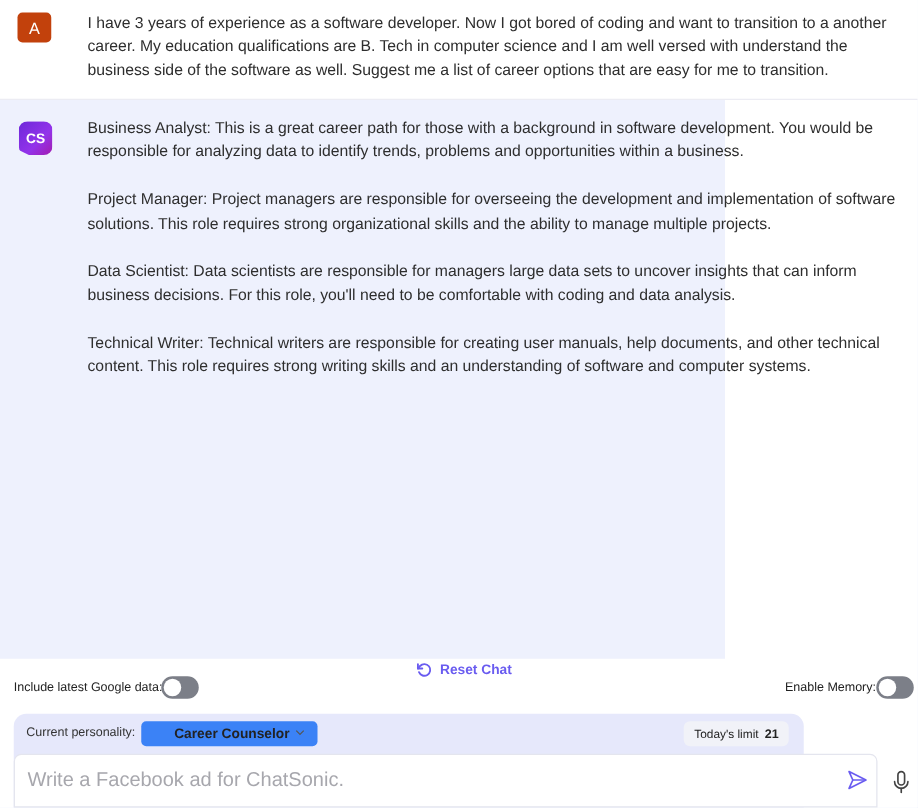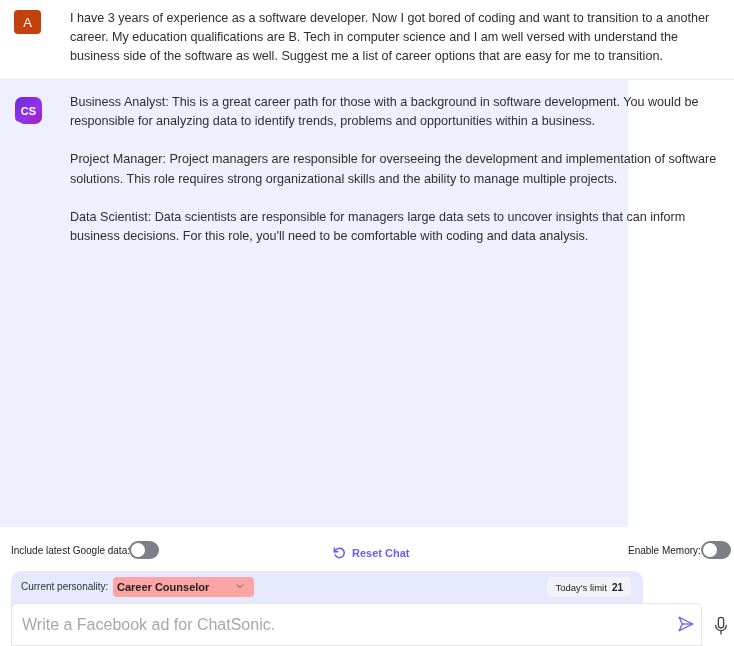--- a/index.html
+++ b/index.html
@@ -15,21 +15,21 @@
     background: #c2410c; border-radius: 4px; color: #fff;
     font-size: 13px; display: flex; align-items: center; justify-content: center;
   }
   .msg-text {
     position: absolute; left: 70px; width: 655px;
     font-size: 12.6px; line-height: 19.2px; color: #2e2e2e;
   }
   .user-msg .msg-text { top: 9px; }
 
   .bot-msg {
-    position: absolute; left: 0; top: 80px; width: 628px; height: 447px;
+    position: absolute; left: 0; top: 80px; width: 580px; height: 447px;
     background: #eef1fd;
   }
   .avatar-bot {
     position: absolute; left: 15px; top: 17px; width: 27px; height: 27px;
     border-radius: 7px;
     background: linear-gradient(135deg, #6d28d9 0%, #9333ea 60%, #a21caf 100%);
     color: #fff; font-size: 11px; font-weight: bold;
     display: flex; align-items: center; justify-content: center;
     clip-path: polygon(0 0,100% 0,100% 100%,30% 100%,0 85%);
   }
@@ -41,33 +41,33 @@
   .ctl-label { position: absolute; font-size: 10px; color: #222; top: 18px; }
   .toggle {
     position: absolute; width: 30px; height: 18px; border-radius: 9px;
     background: #7c7f88; top: 14px;
   }
   .toggle .knob {
     position: absolute; left: 2px; top: 2px; width: 14px; height: 14px; border-radius: 50%;
     background: #fff;
   }
   .reset {
-    position: absolute; left: 332px; top: 19px; display: flex; align-items: center; gap: 6px;
+    position: absolute; left: 332px; top: 2px; display: flex; align-items: center; gap: 6px;
     color: #6a5cf0; font-size: 11px; font-weight: bold; cursor: pointer;
   }
 
   .composer {
     position: absolute; left: 11px; top: 571px; width: 632px; height: 75px;
     background: #e6e8fb; border-radius: 10px 10px 0 0;
   }
   .personality-label { position: absolute; left: 10px; top: 10px; font-size: 10px; color: #333; }
   .personality-select {
     position: absolute; left: 102px; top: 6px; width: 141px; height: 20px;
-    background: #fca5a5; border-radius: 4px; display: flex; align-items: center;
-    padding-left: 4px; font-size: 11px; font-weight: bold; color: #222; cursor: pointer;
+    background: #3b82f6; border-radius: 4px; display: flex; align-items: center;
+    padding-left: 4px; font-size: 11px; font-weight: bold; color: #222; cursor: pointer; justify-content: center;
   }
   .personality-select .chev { position: absolute; right: 8px; top: 3px; }
   .limit {
     position: absolute; right: 12px; top: 6px; height: 20px; padding: 0 8px;
     background: #f1f2f8; border-radius: 5px; font-size: 9.5px; color: #222;
     display: flex; align-items: center; gap: 5px;
   }
   .limit b { font-size: 10px; }
   .input-box {
     position: absolute; left: 0; top: 32px; width: 691px; height: 43px;
@@ -89,20 +89,21 @@
   <div class="avatar-user">A</div>
   <div class="msg-text">I have 3 years of experience as a software developer. Now I got bored of coding and want to transition to a another career. My education qualifications are B. Tech in computer science and I am well versed with understand the business side of the software as well. Suggest me a list of career options that are easy for me to transition.</div>
 </div>
 
 <div class="bot-msg">
   <div class="avatar-bot">CS</div>
   <div class="msg-text">
     <p class="para">Business Analyst: This is a great career path for those with a background in software development. You would be responsible for analyzing data to identify trends, problems and opportunities within a business.</p>
     <p class="para">Project Manager: Project managers are responsible for overseeing the development and implementation of software solutions. This role requires strong organizational skills and the ability to manage multiple projects.</p>
     <p class="para">Data Scientist: Data scientists are responsible for managers large data sets to uncover insights that can inform business decisions. For this role, you'll need to be comfortable with coding and data analysis.</p>
+    <p class="para">Technical Writer: Technical writers are responsible for creating user manuals, help documents, and other technical content. This role requires strong writing skills and an understanding of software and computer systems.</p>
   </div>
 </div>
 
 <div class="controls">
   <span class="ctl-label" style="left:11px;">Include latest Google data:</span>
   <div class="toggle" style="left:129px;">
     <div class="knob"></div>
   </div>
   <div class="reset">
     <svg width="14" height="14" viewBox="0 0 24 24" fill="none" stroke="#6a5cf0" stroke-width="2.6" stroke-linecap="round" stroke-linejoin="round">

